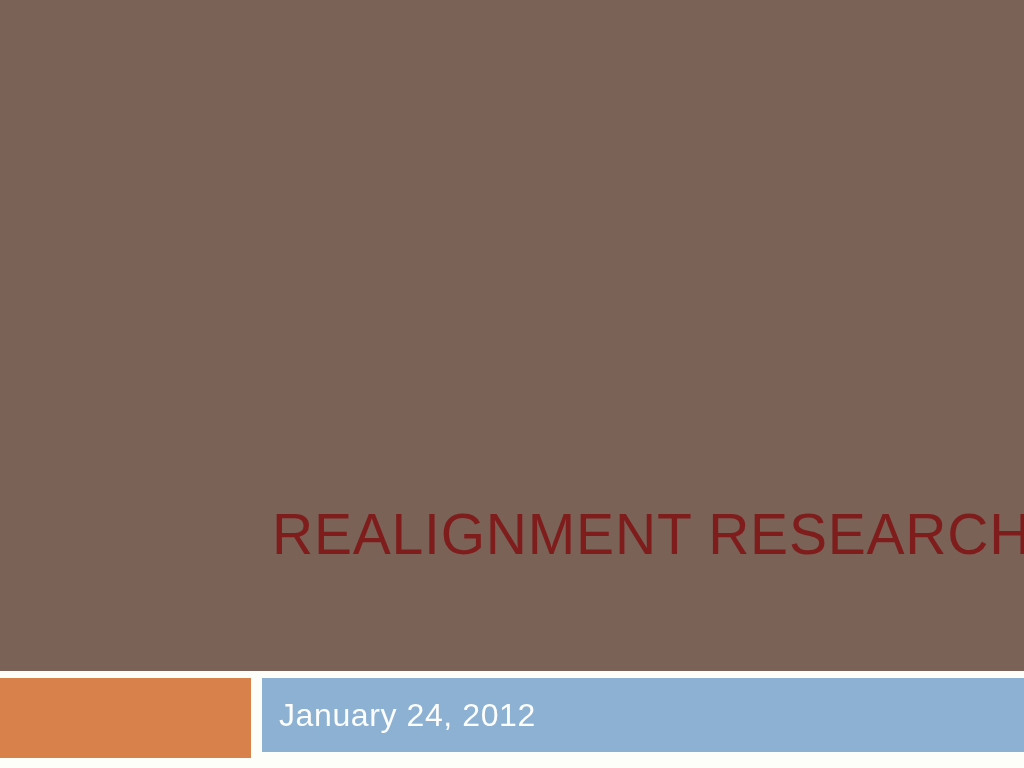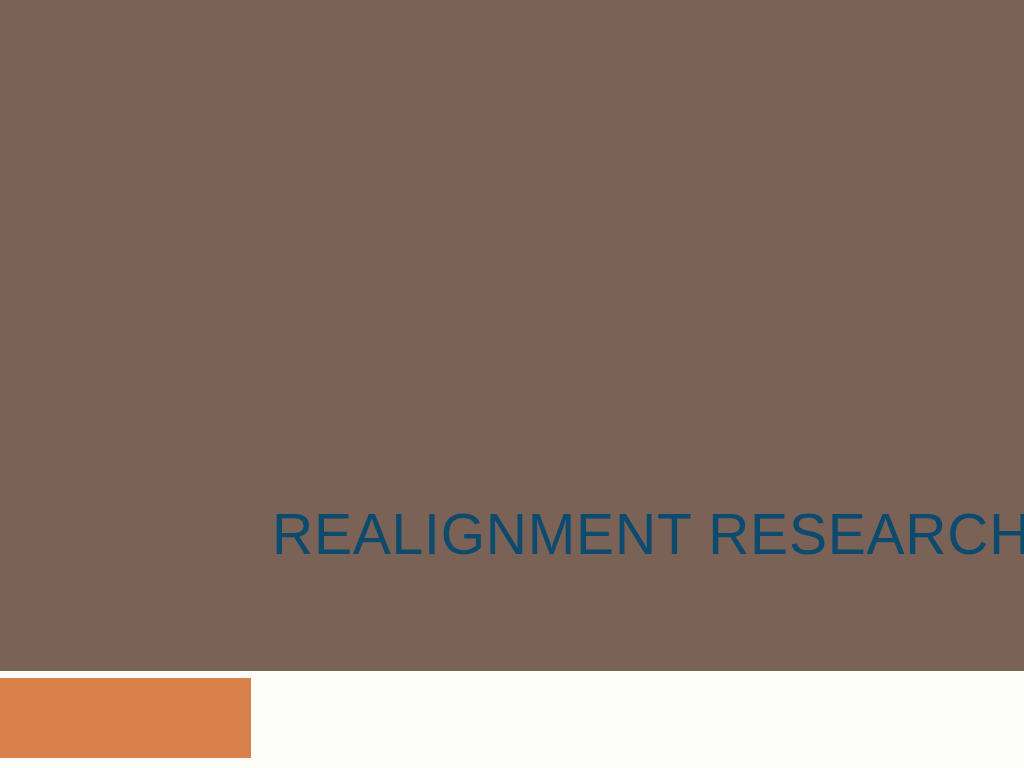--- a/index.html
+++ b/index.html
@@ -35,21 +35,21 @@
 
   
   .title-block {
     position: absolute;
     left: 272px;
     top: 497px;
     width: 700px;
   }
   .title-line {
     display: block;
-    color: #0c4a6e;
+    color: #7f1d1d;
     font-family: "Liberation Sans", sans-serif;
     font-size: 57px;
     font-weight: 400;
     letter-spacing: 0.8px;
     line-height: 74px;
     white-space: nowrap;
     text-transform: uppercase;
   }
 
   
@@ -101,14 +101,17 @@
   <div class="brown-field"></div>
 
   <div class="title-block">
     <span class="title-line">Realignment Research</span>
   </div>
 
   <div class="bottom-band"></div>
 
   <div class="accent-square"></div>
 
+  <div class="subtitle-bar">
+    <span class="subtitle-text">January 24, 2012</span>
+  </div>
 
 </div>
 
 </body></html>

